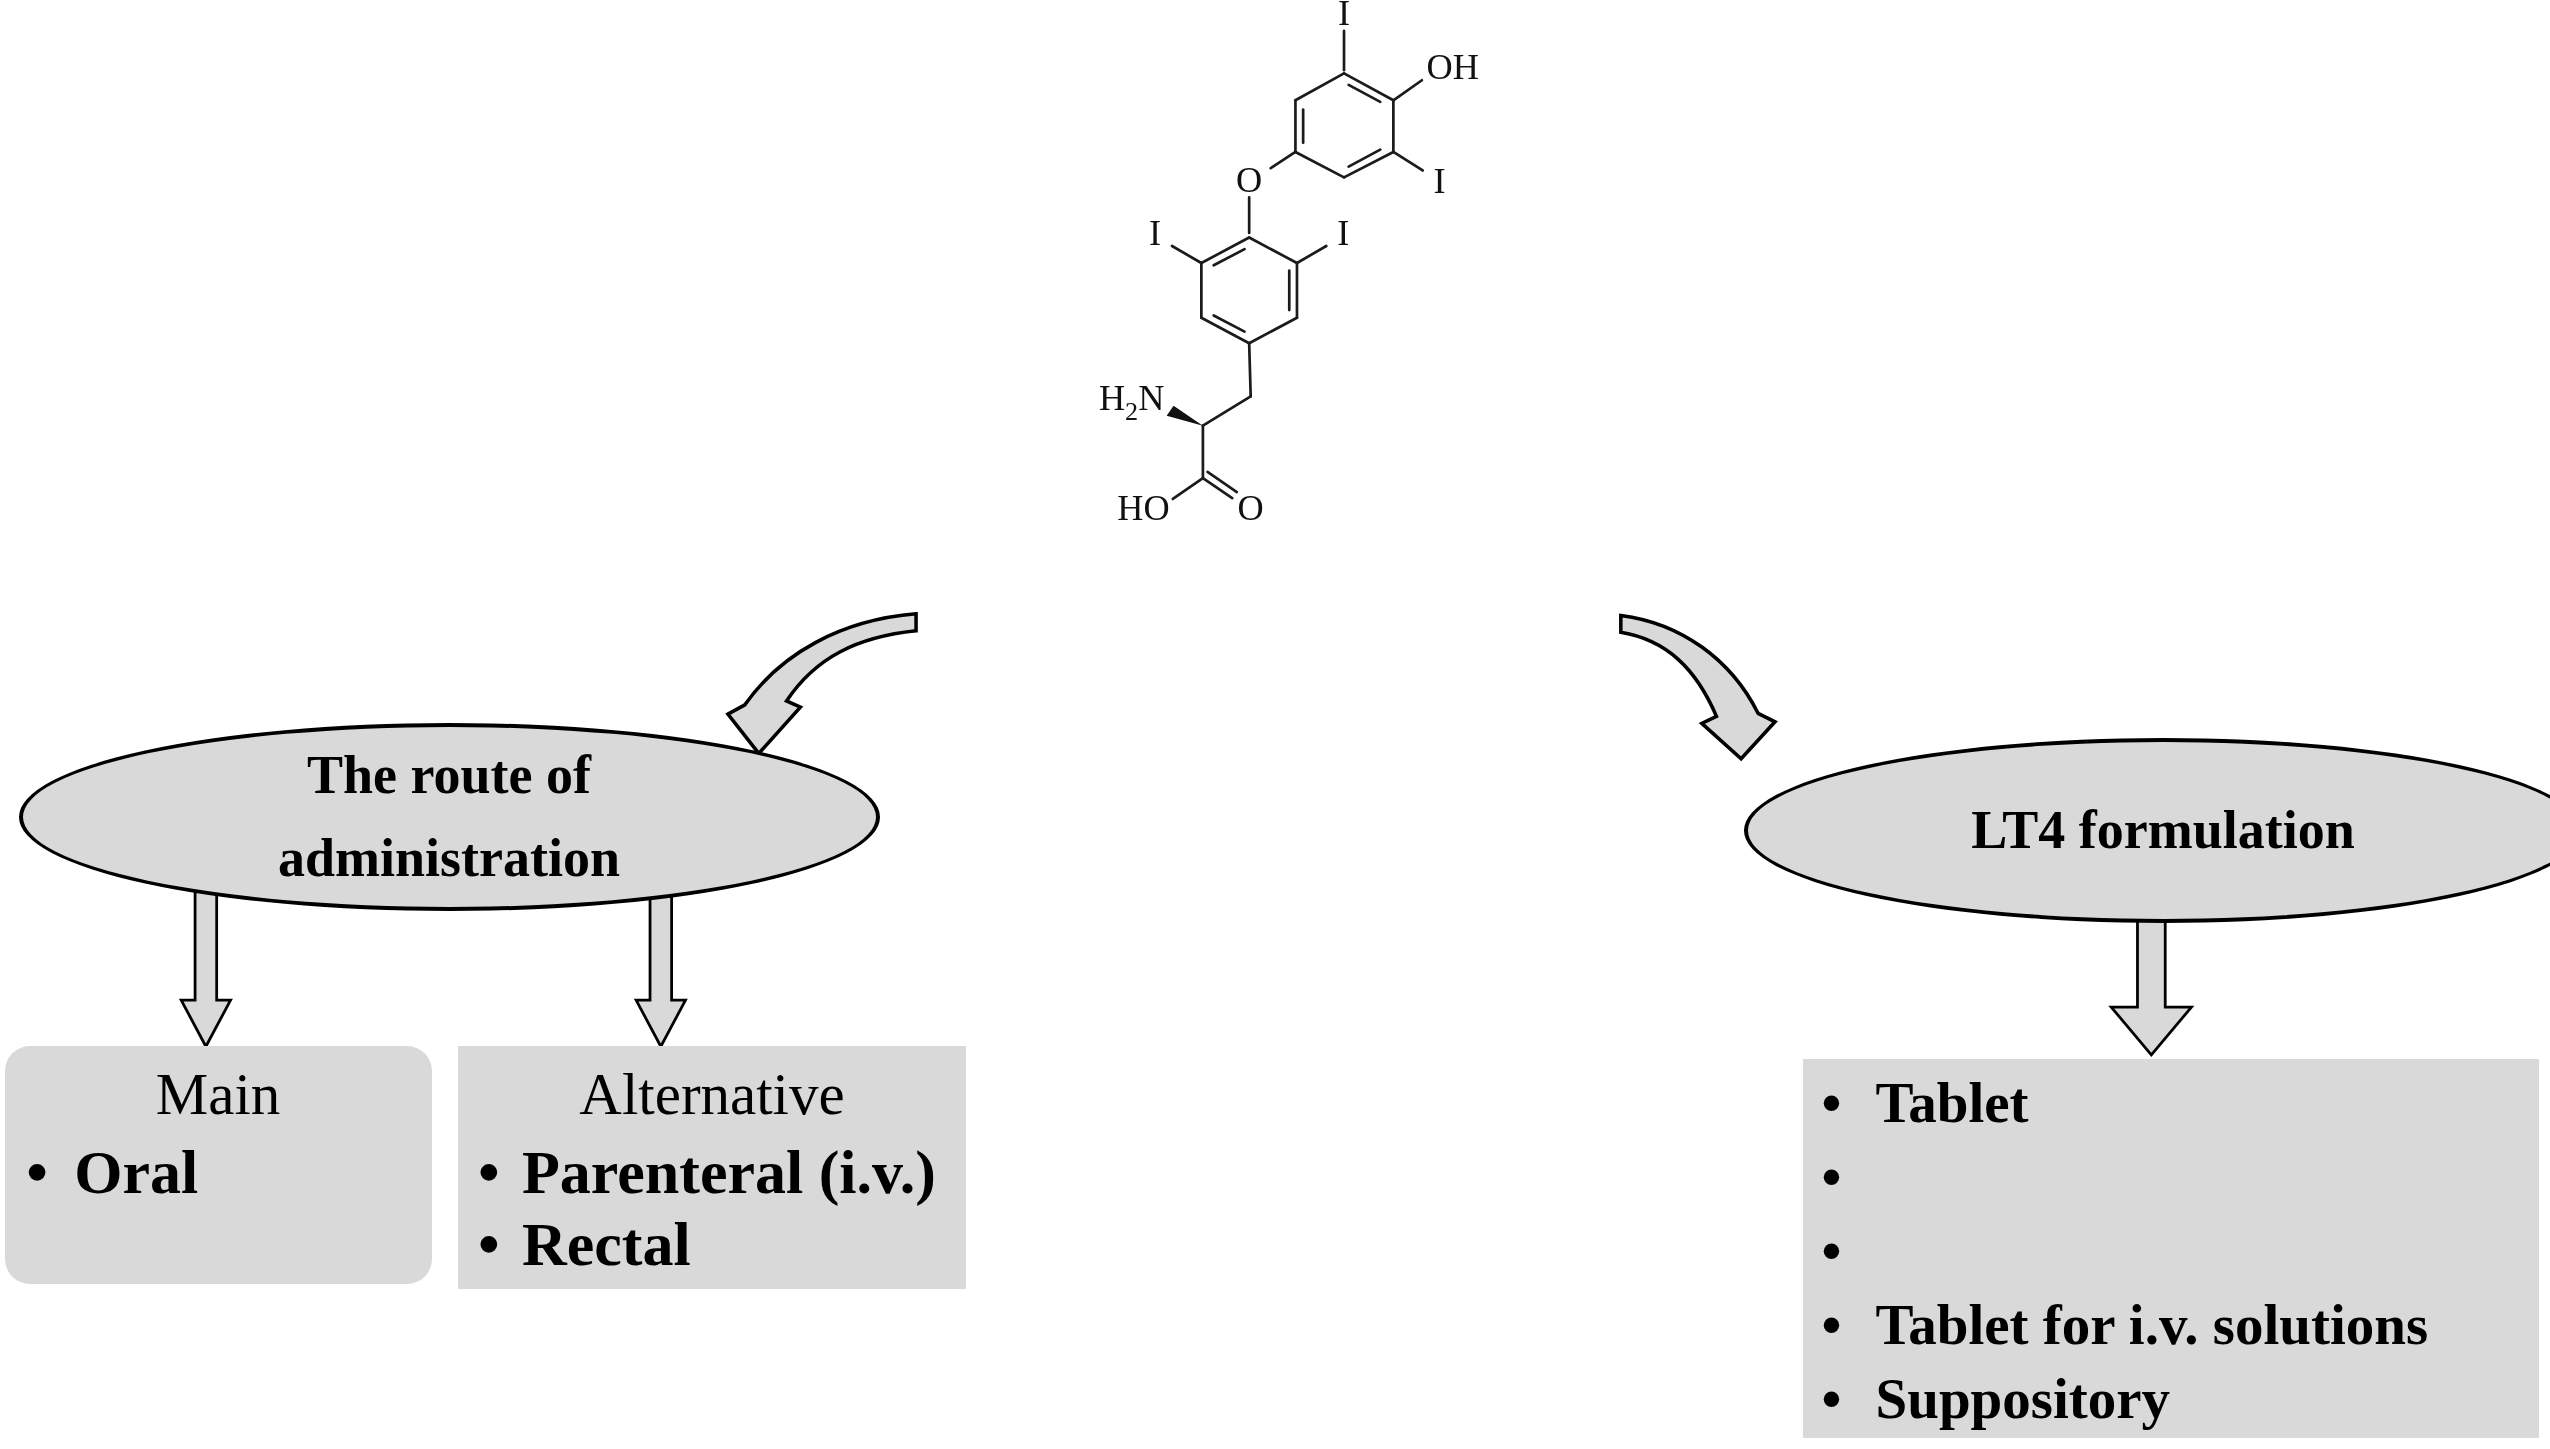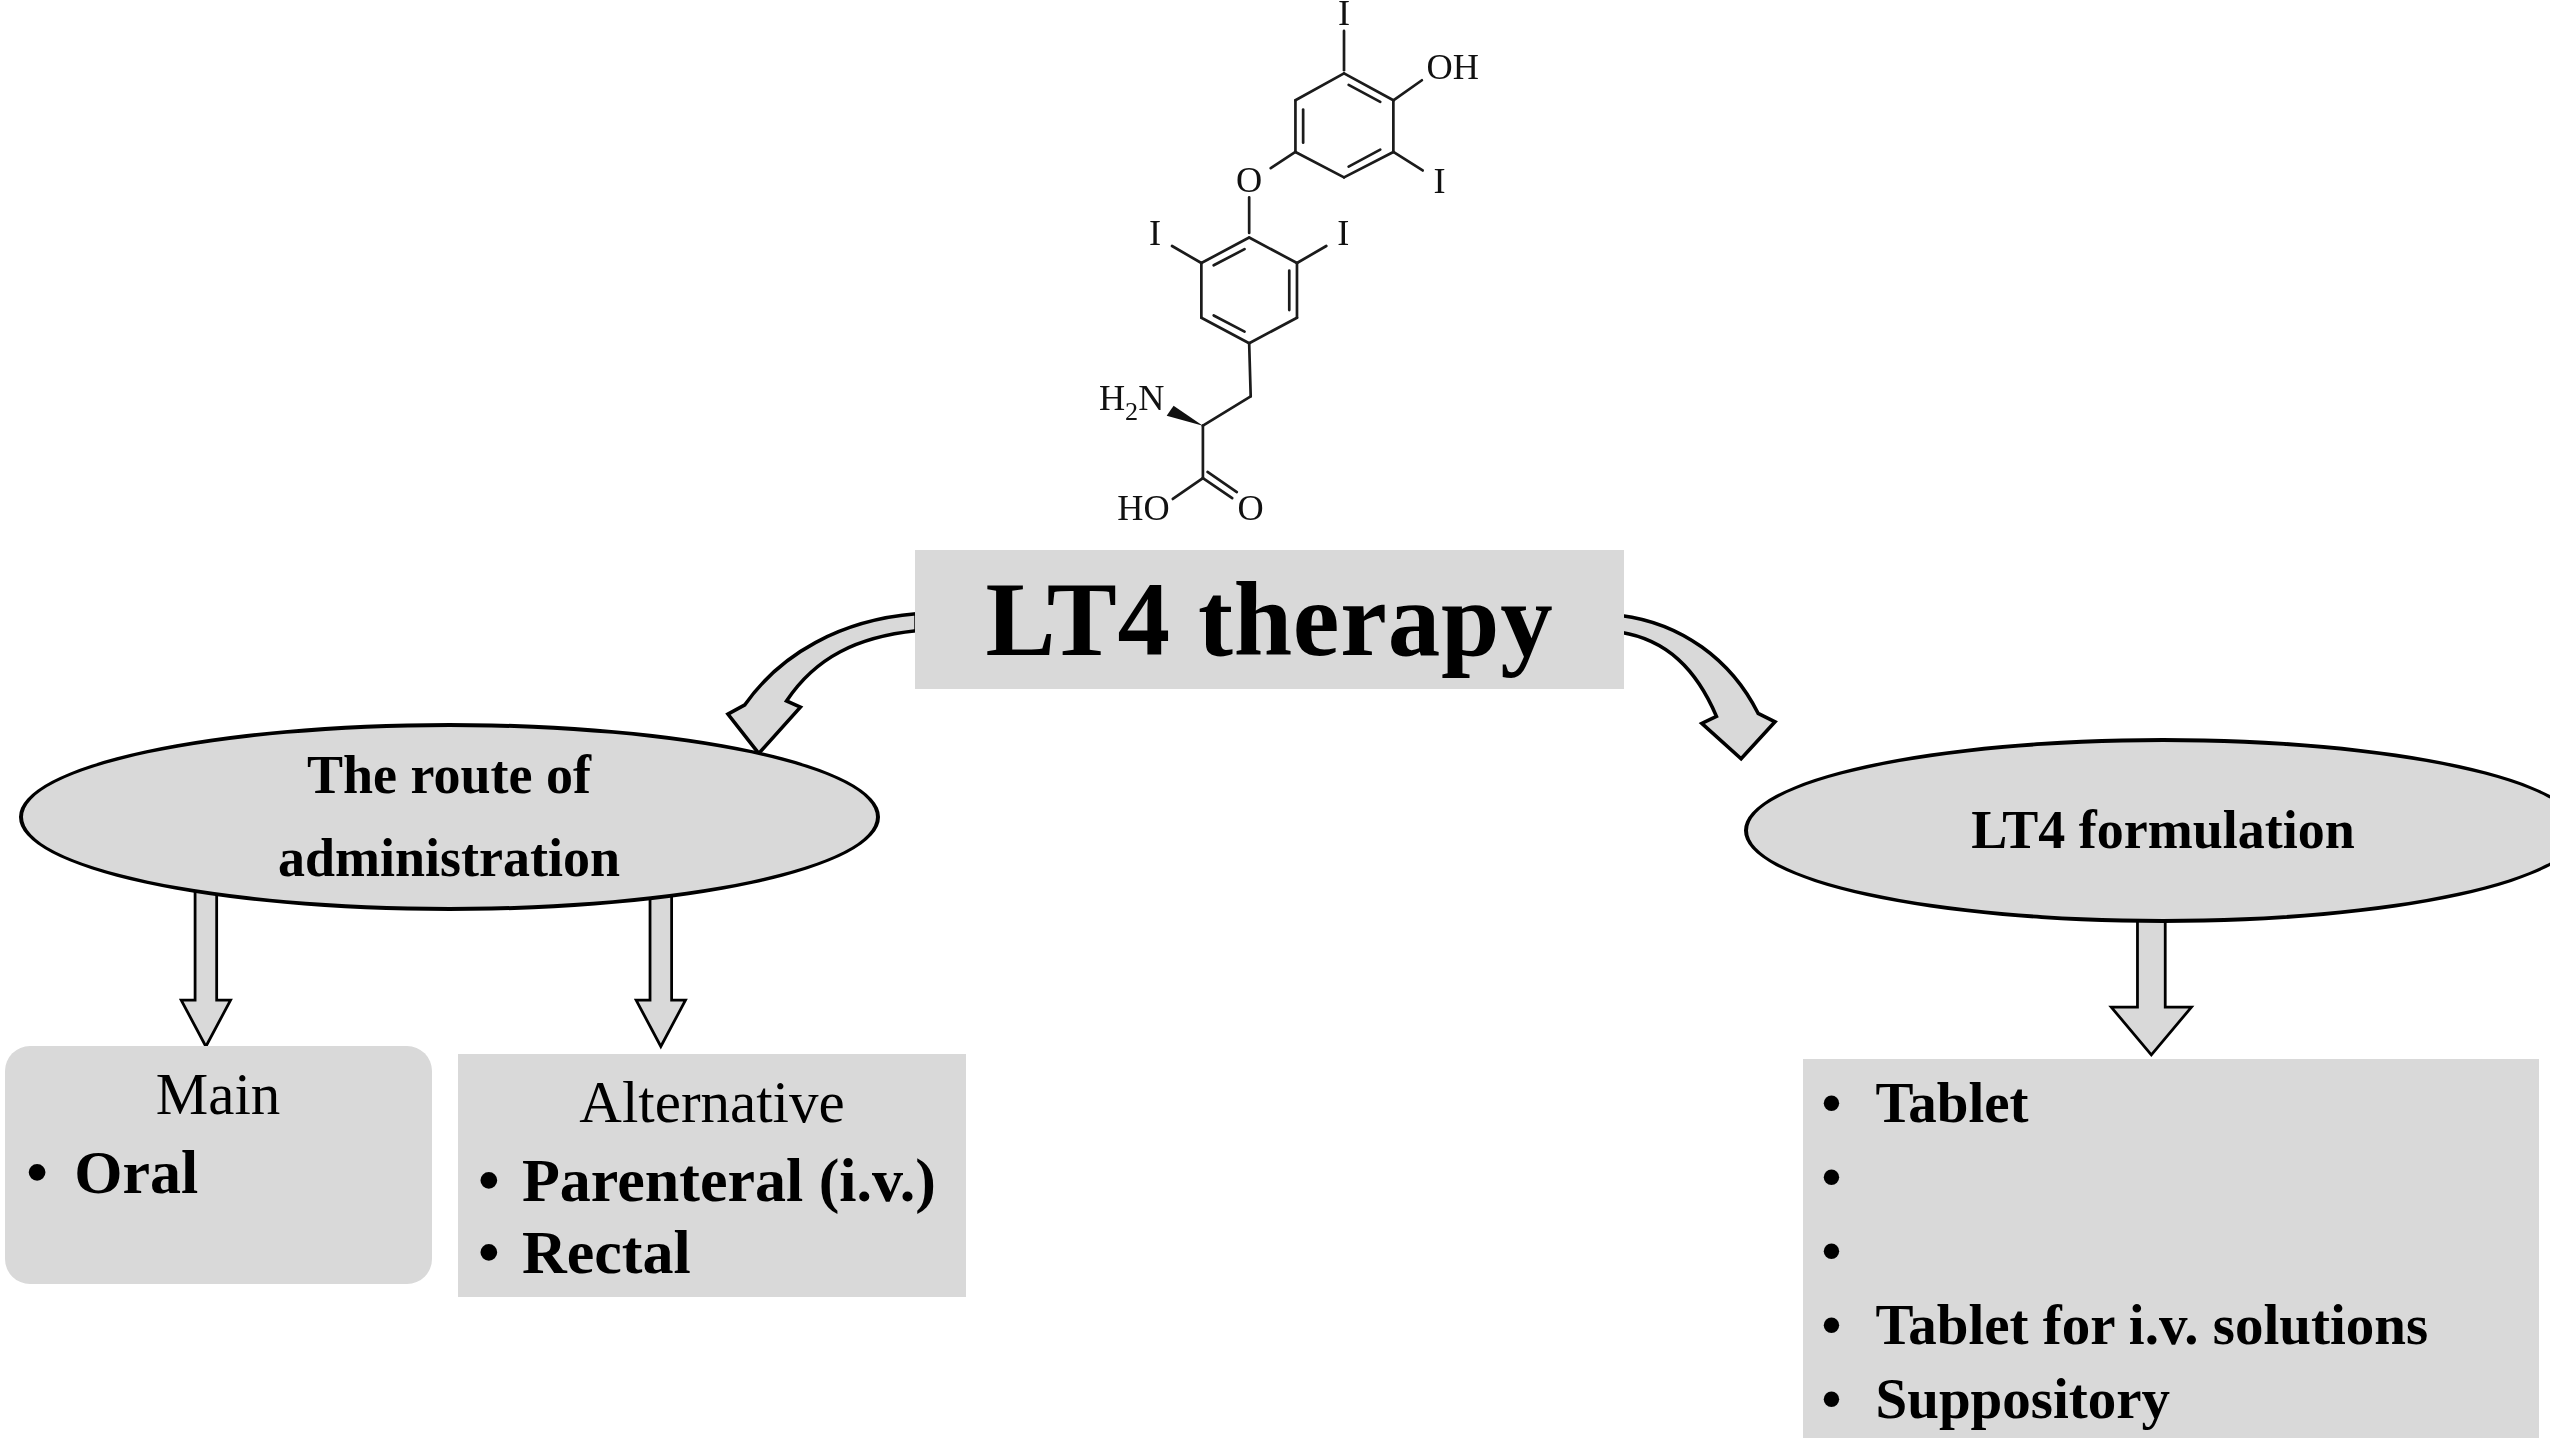--- a/index.html
+++ b/index.html
@@ -17,21 +17,21 @@
   .lt4box{position:absolute;left:915px;top:550px;width:709px;height:139px;background:#d9d9d9;
           display:flex;align-items:center;justify-content:center;
           font-weight:bold;font-size:105px;letter-spacing:0.8px;}
   .ellipse{position:absolute;background:#d9d9d9;border:4.6px solid #000;border-radius:50%;
            box-sizing:border-box;display:flex;flex-direction:column;align-items:center;justify-content:center;
            font-weight:bold;font-size:54px;line-height:83px;text-align:center;}
   .ellipse.left{left:18.5px;top:723px;width:861px;height:188px;}
   .ellipse.right{left:1744px;top:738px;width:838px;height:185px;}
   .gbox{position:absolute;background:#d9d9d9;}
   #box-main{left:4.6px;top:1046px;width:427px;height:238px;border-radius:25px;}
-  #box-alt{left:458px;top:1046px;width:508px;height:243px;margin-top:8px;}
+  #box-alt{left:458px;top:1046px;width:508px;height:243px;}
   #box-form{left:1803px;top:1059px;width:736px;height:379px;}
   .bhead{position:absolute;left:0;right:0;text-align:center;font-size:59px;line-height:77px;font-weight:normal;}
   .bitem{position:absolute;display:flex;align-items:baseline;font-weight:bold;font-size:62px;line-height:77px;white-space:nowrap;}
   #box-form .bitem{font-size:57px;line-height:74px;}
   .bullet{display:inline-block;}
   #box-main .bullet{width:48px;}
   #box-alt .bullet{width:44px;}
   #box-form .bullet{width:54px;}
   #box-main .bhead{top:10px;}
   #box-alt .bhead{top:10px;}
@@ -103,23 +103,20 @@
     </g>
 
     <path class="carrow" d="M 1188 796 C 1090 804 1012 848 966 914 L 944 926 L 984 977 L 1038 917 L 1020 909 C 1058 852 1112 826 1188 818 Z"></path>
     <path class="carrow" d="M 2102 798 C 2180 808 2245 855 2280 925 L 2302 936 L 2258 984 L 2207 938 L 2226 929 C 2200 868 2162 830 2102 820 Z"></path>
 
     <path class="barrow" d="M 253 1152 L 281 1152 L 281 1297 L 299 1297 L 267 1357 L 235 1297 L 253 1297 Z"></path>
     <path class="barrow" d="M 843 1160 L 871 1160 L 871 1297 L 889 1297 L 857 1357 L 825 1297 L 843 1297 Z"></path>
     <path class="barrow" d="M 2772 1190 L 2808 1190 L 2808 1306 L 2842 1306 L 2790 1368 L 2738 1306 L 2772 1306 Z"></path>
   </svg>
 
-  <div class="lt4box">
-    <span>LT4 therapy</span>
-  </div>
 
   <div class="ellipse left">
     <div>The route of</div>
     <div>administration</div>
   </div>
 
   <div class="ellipse right">
     <div>LT4 formulation</div>
   </div>
 

